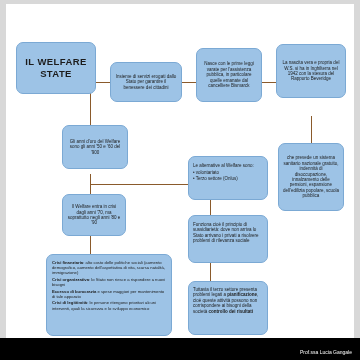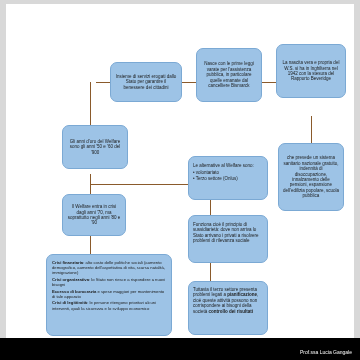--- a/index.html
+++ b/index.html
@@ -83,20 +83,23 @@
     <div class="line v" style="left:204px;top:152px;height:29px;"></div>
 
     <div class="line v" style="left:204px;top:196px;height:15px;"></div>
 
     <div class="line v" style="left:204px;top:259px;height:18px;"></div>
 
     <div class="line v" style="left:305px;top:112px;height:27px;"></div>
 
     <div class="line v" style="left:84px;top:232px;height:18px;"></div>
 
+    <div class="box title-box" style="left:10px;top:38px;width:80px;height:52px;">
+      <p>IL WELFARE STATE</p>
+    </div>
 
     <div class="box t45" style="left:104px;top:58px;width:72px;height:40px;">
       <p>Insieme di servizi erogati dallo Stato per garantire il benessere dei cittadini</p>
     </div>
 
     <div class="box t45" style="left:190px;top:44px;width:66px;height:54px;">
       <p>Nasce con le prime leggi varate per l'assistenza pubblica, in particolare quelle emanate dal cancelliere Bismarck</p>
     </div>
 
     <div class="box t45" style="left:270px;top:40px;width:70px;height:54px;">

